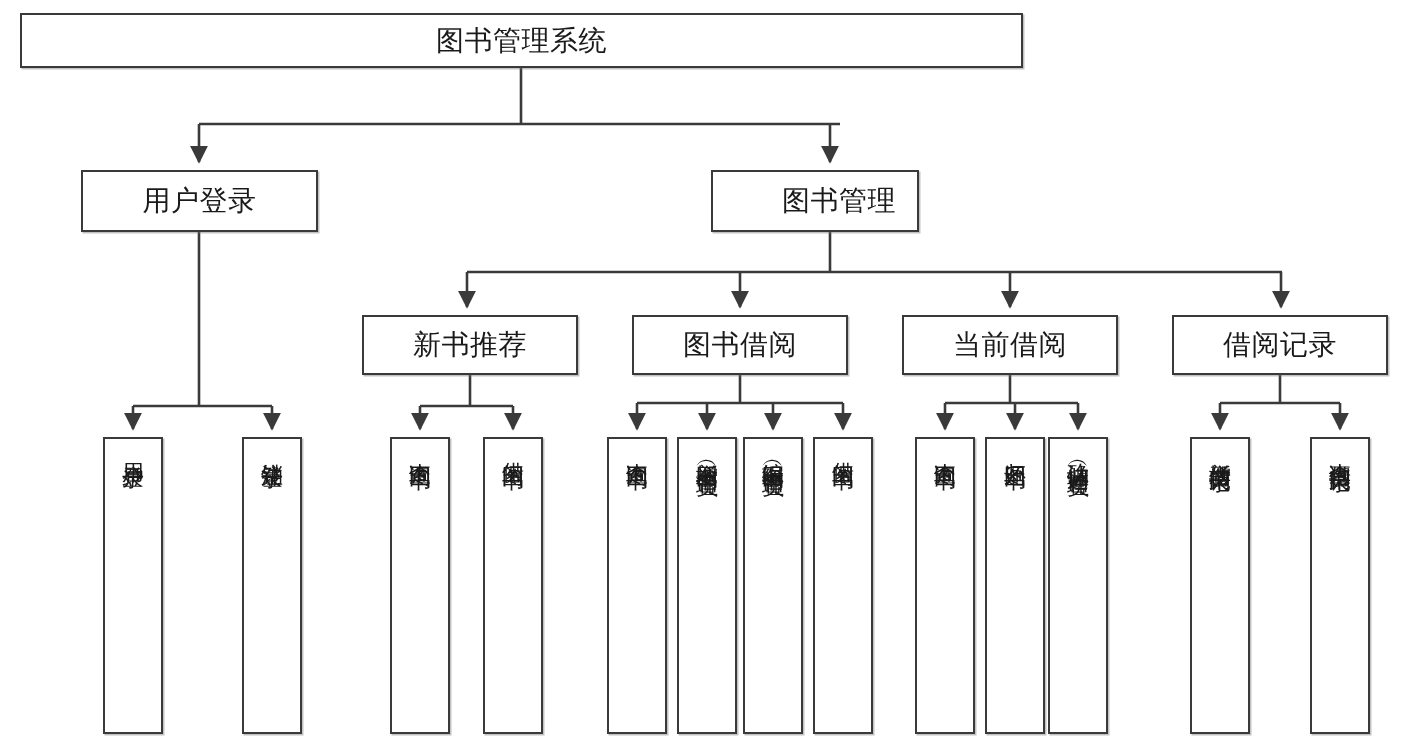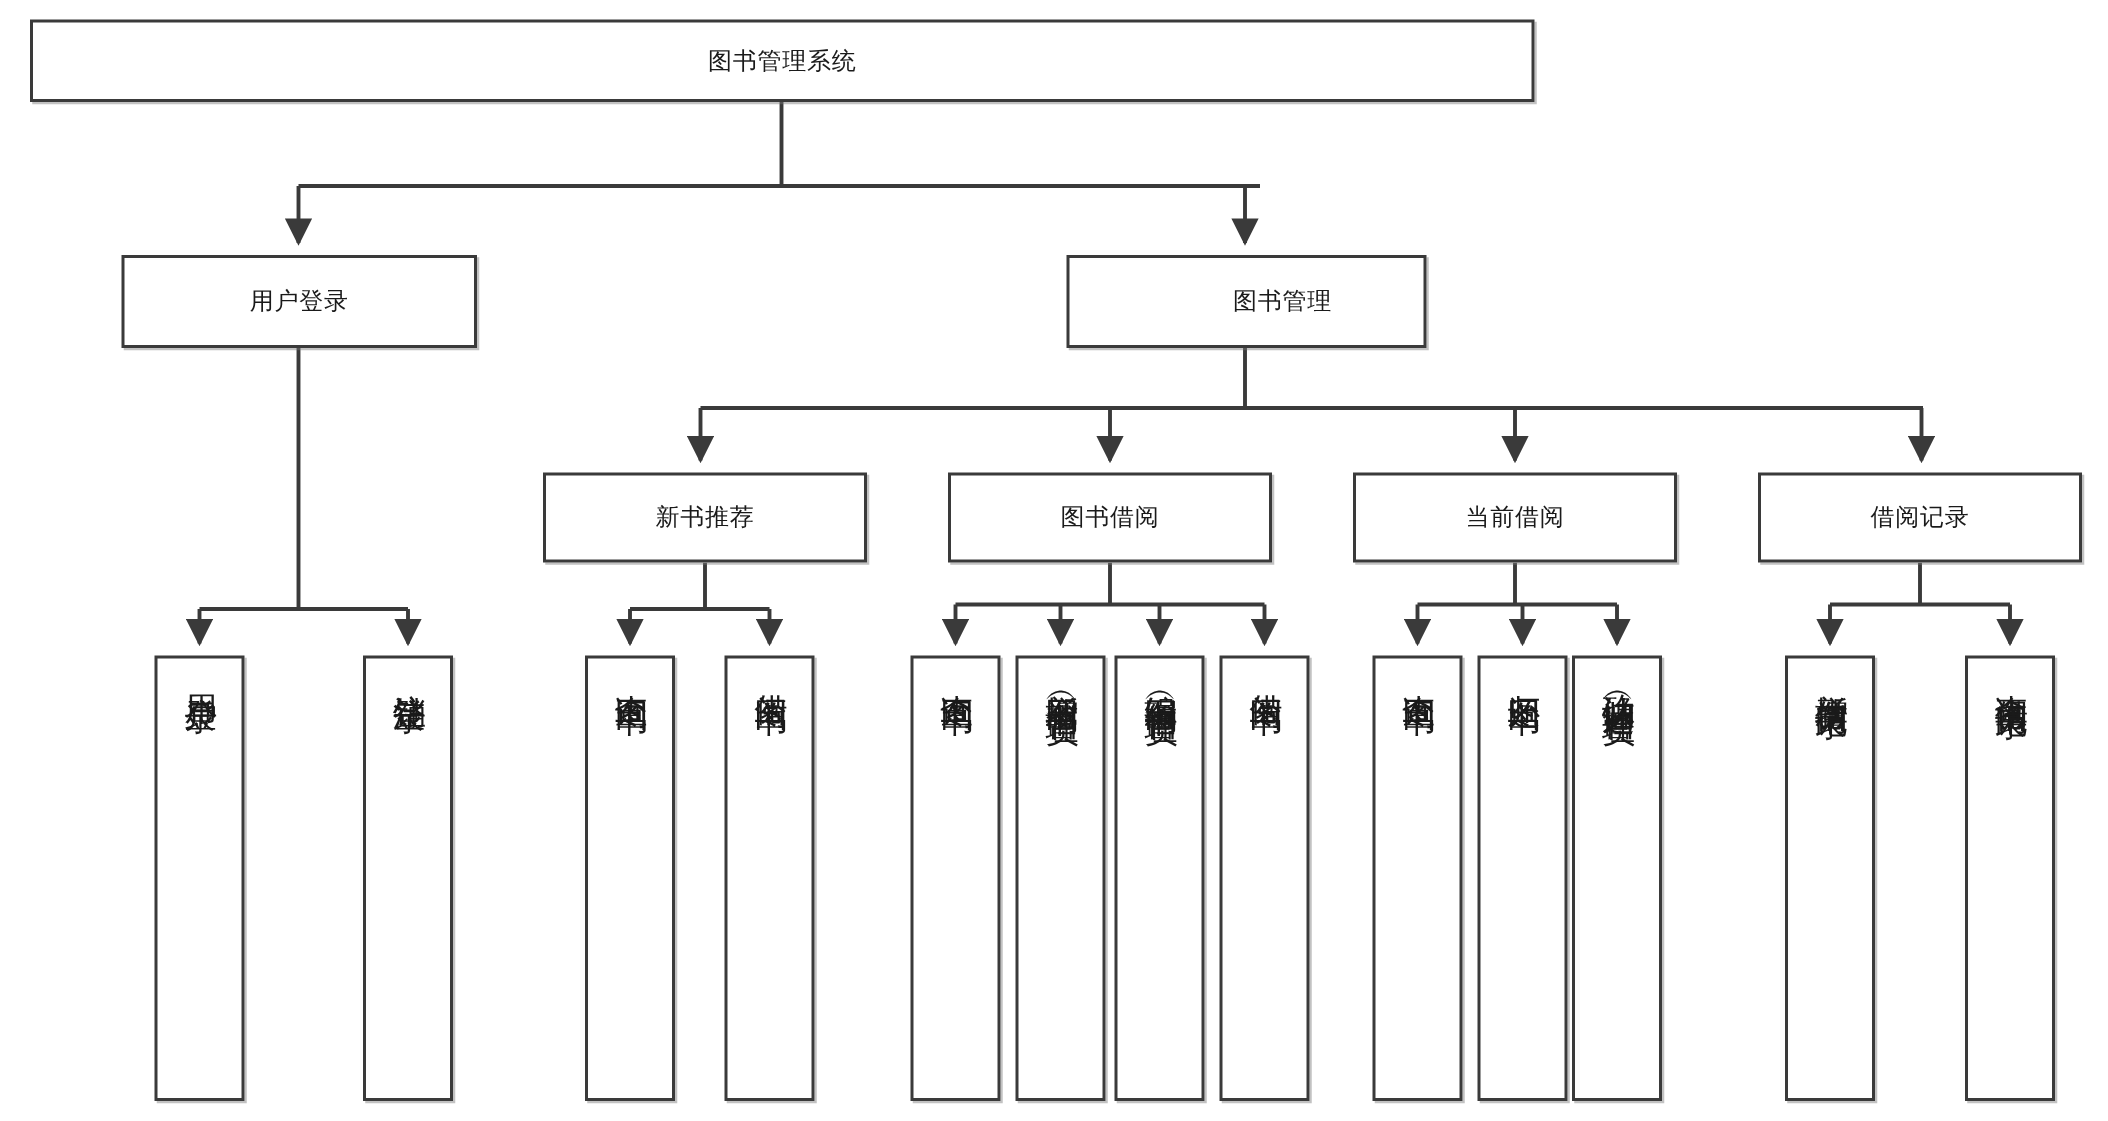--- a/index.html
+++ b/index.html
@@ -36,21 +36,21 @@
     justify-content: center;
     color: #1a1a1a;
     box-shadow: 1.5px 1.5px 0 rgba(120,120,120,0.45);
   }
   .node .label {
     line-height: 1.12;
     letter-spacing: 0.5px;
   }
   
   .node.h .label {
-    font-size: 16px;
+    font-size: 28px;
     white-space: nowrap;
   }
   
   .node.v {
     align-items: flex-start;
     justify-content: center;
     padding-top: 6px;
   }
   .node.v .label {
     writing-mode: vertical-rl;
@@ -124,21 +124,21 @@
     </g>
   </svg>
 
   <div class="node h" style="left:20px; top:13px; width:1003px; height:55px;">
     <span class="label">图书管理系统</span>
   </div>
 
   <div class="node h" style="left:81px; top:170px; width:237px; height:62px;">
     <span class="label">用户登录</span>
   </div>
-  <div class="node h" style="left:711px; top:170px; width:240px; height:62px;padding-left:48px;">
+  <div class="node h" style="left:711px; top:170px; width:208px; height:62px;padding-left:48px;">
     <span class="label">图书管理</span>
   </div>
 
   <div class="node h" style="left:632px; top:315px; width:216px; height:60px;">
     <span class="label">图书借阅</span>
   </div>
   <div class="node h" style="left:362px; top:315px; width:216px; height:60px;">
     <span class="label">新书推荐</span>
   </div>
   <div class="node h" style="left:1172px; top:315px; width:216px; height:60px;">

